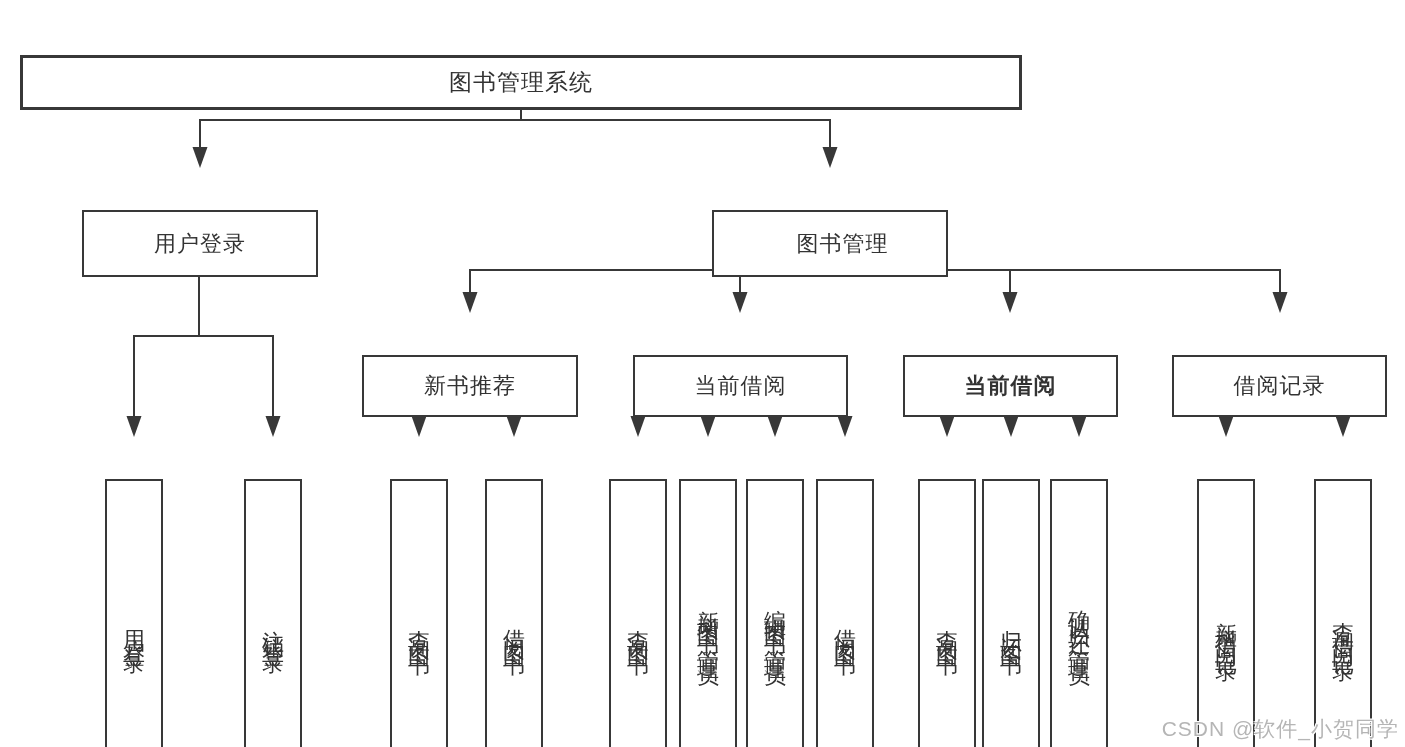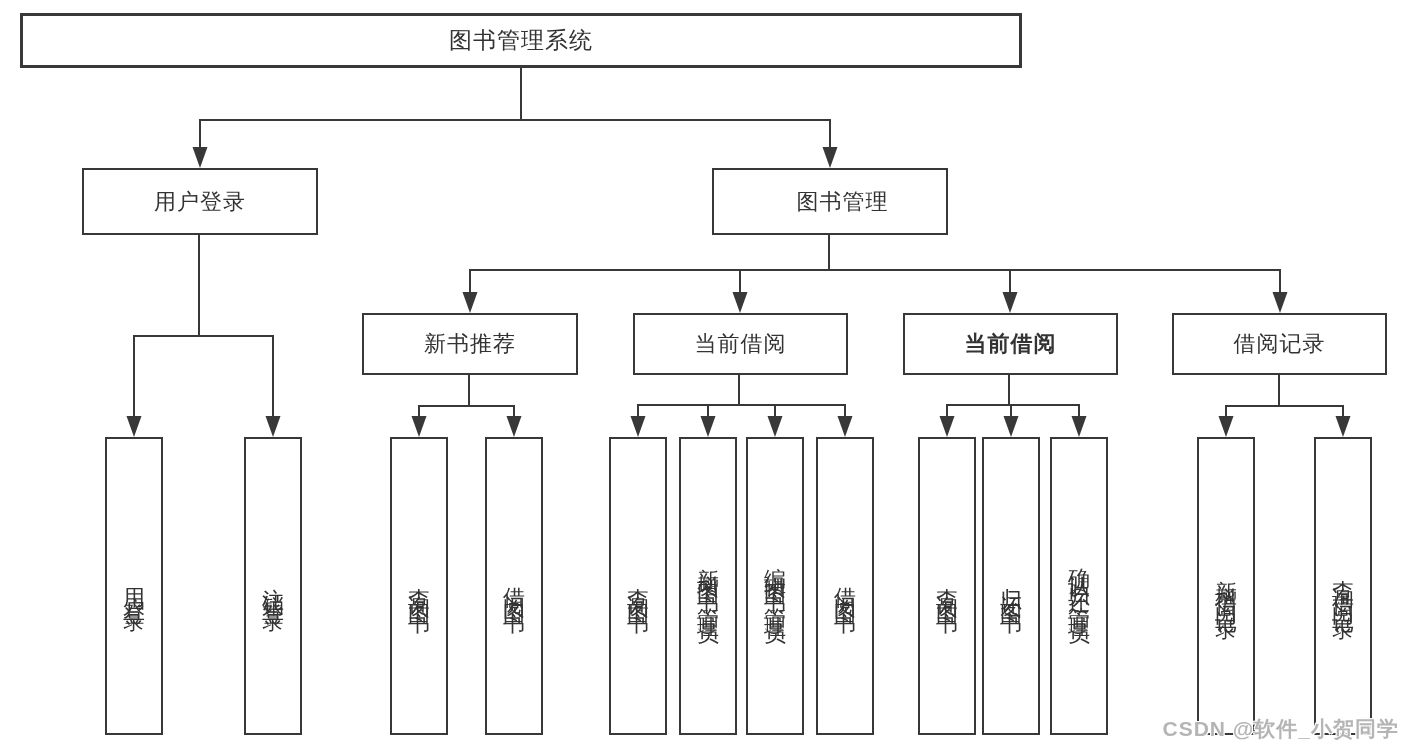--- a/index.html
+++ b/index.html
@@ -33,41 +33,41 @@
   .node {
     position: absolute;
     box-sizing: border-box;
     border: 2px solid var(--line, #383838);
     background: #ffffff;
     display: flex;
     align-items: center;
     justify-content: center;
     font-size: 22px;
     letter-spacing: 1px;
+    margin-top: 42px;
   }
   .node.root {
     border-width: 3px;
     font-size: 23px;
   }
   .node.leaf span {
     writing-mode: vertical-rl;
     line-height: 1;
     letter-spacing: 8px;
     font-size: 22px;
   }
   .watermark {
     position: absolute;
     right: 6px;
     bottom: 4px;
     font-size: 21px;
     letter-spacing: 1px;
     color: var(--watermark, #b5b5b5);
     text-shadow: 1px 1px 0 #fff, -1px -1px 0 #fff, 1px -1px 0 #fff, -1px 1px 0 #fff;
     white-space: nowrap;
-    font-weight: bold;
   }
 </style>
 </head>
 <body>
 
 <div class="canvas">
 
   <svg class="connectors" viewBox="0 0 1405 747" xmlns="http://www.w3.org/2000/svg">
     <path d="M521 68 V121 M199 120 H831 M200 120 V149 M830 120 V149"></path>
     <path d="M199 235 V337 M133 336 H274 M134 336 V418 M273 336 V418"></path>

